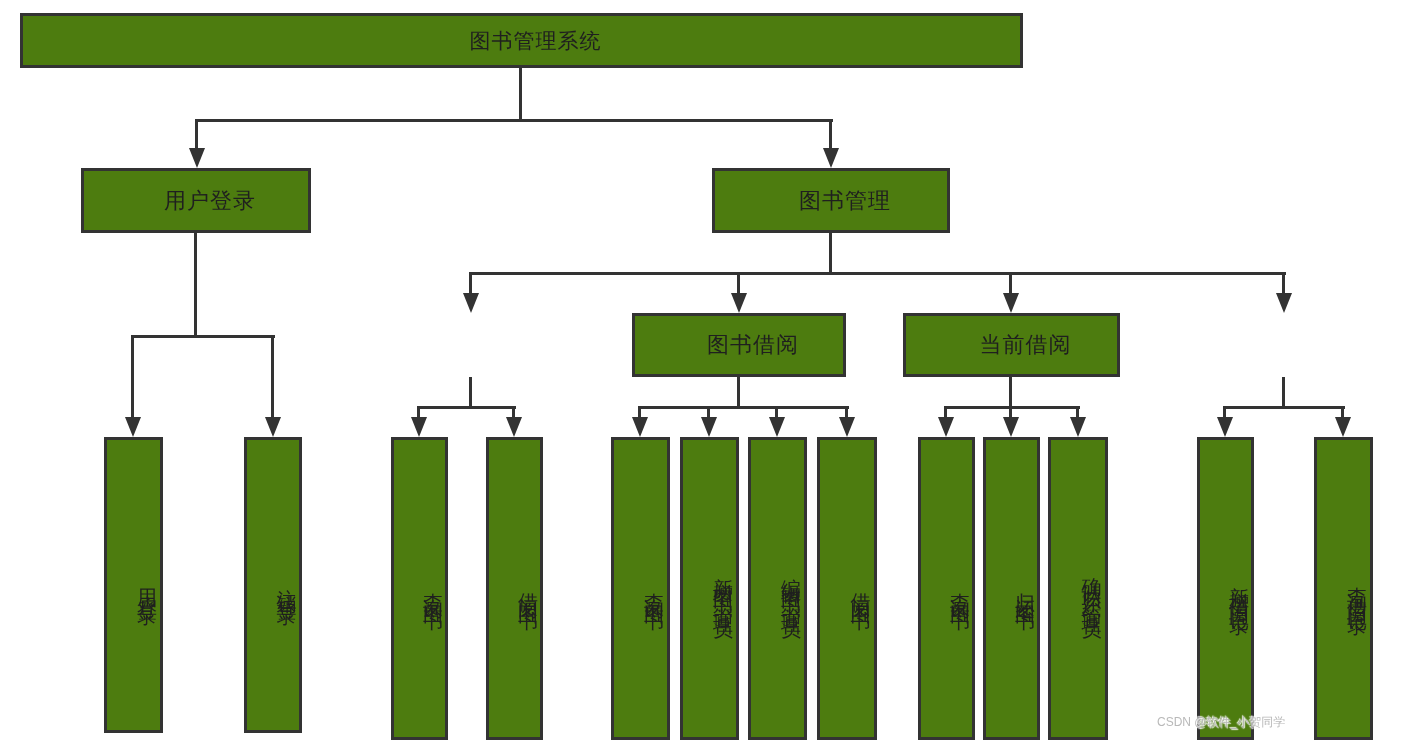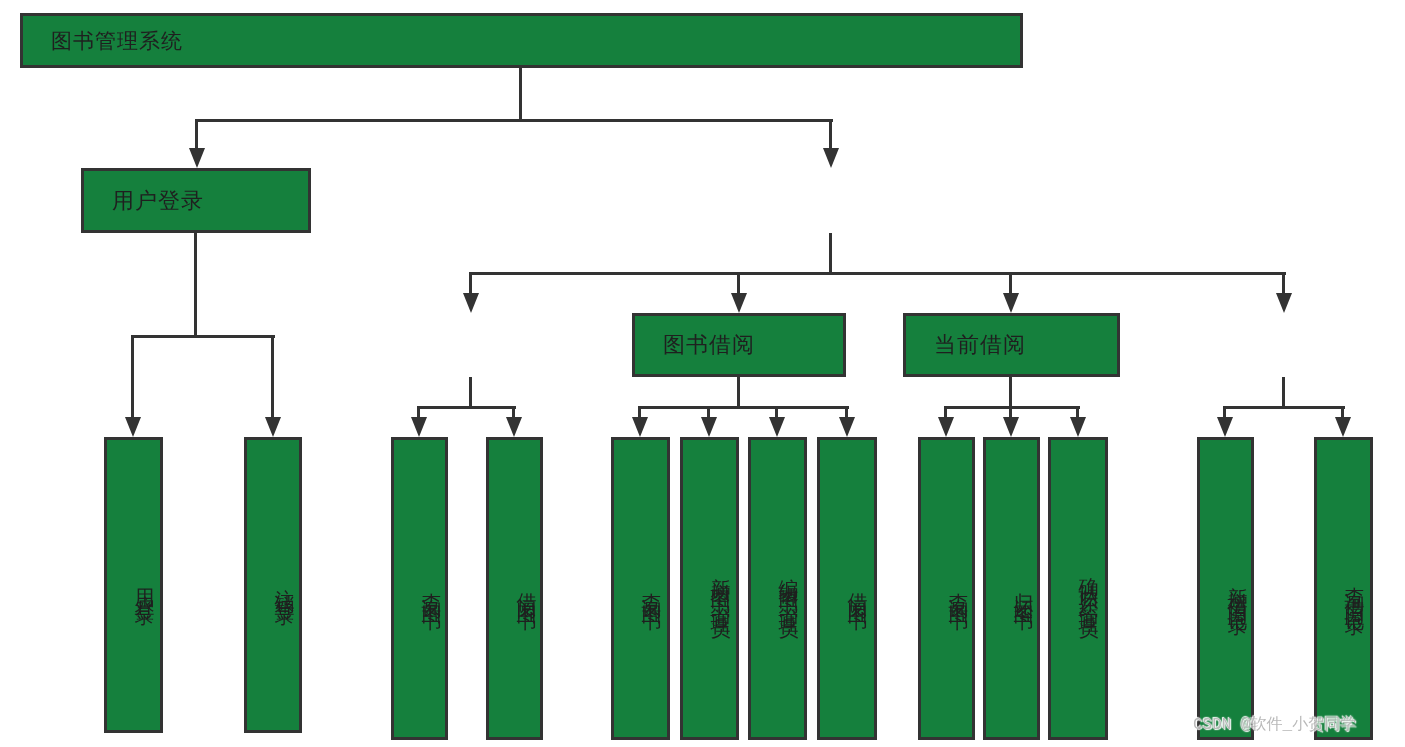--- a/index.html
+++ b/index.html
@@ -14,24 +14,24 @@
     width:1405px;height:747px;
     background:var(--bg);
     font-family:"Liberation Sans","DejaVu Sans",sans-serif;
     color:var(--text);
     overflow:hidden;
   }
   .box{
     position:absolute;
     box-sizing:border-box;
     border:3px solid var(--line);
-    background:#15803d;
+    background:#4d7c0f;
     display:flex;
     align-items:center;
-    justify-content:flex-start;
+    justify-content:center;
     padding-left:28px;
   }
   .hb span{
     font-size:22px;
     letter-spacing:1px;
     white-space:nowrap;
   }
   .root span{font-size:21px;}
   .vb span{
     writing-mode:vertical-rl;
@@ -44,40 +44,42 @@
   .vline{width:3px;}
   .hline{height:3px;}
   .arrow{
     position:absolute;width:0;height:0;
     border-left:8px solid transparent;
     border-right:8px solid transparent;
     border-top:20px solid var(--line);
   }
   #watermark{
     position:absolute;
-    left:1193px;top:714px;
-    font-size:16px;
+    left:1157px;top:714px;
+    font-size:12px;
     color:var(--wm);
     white-space:nowrap;
     z-index:10;
     text-shadow:0 0 2px #fff,1px 1px 1px #fff,-1px -1px 1px #fff;
-    font-family:Liberation Mono, monospace;
   }
 </style>
 </head>
 <body>
 
 <div id="canvas">
 
   <div class="box hb root" style="left:20px;top:13px;width:1003px;height:55px">
     <span>图书管理系统</span>
   </div>
 
   <div class="box hb" style="left:81px;top:168px;width:230px;height:65px">
     <span>用户登录</span>
+  </div>
+  <div class="box hb" style="left:712px;top:168px;width:238px;height:65px">
+    <span>图书管理</span>
   </div>
 
   <div class="box hb" style="left:903px;top:313px;width:217px;height:64px">
     <span>当前借阅</span>
   </div>
   <div class="box hb" style="left:632px;top:313px;width:214px;height:64px">
     <span>图书借阅</span>
   </div>
 
   <div class="box vb" style="left:104px;top:437px;width:59px;height:296px">

